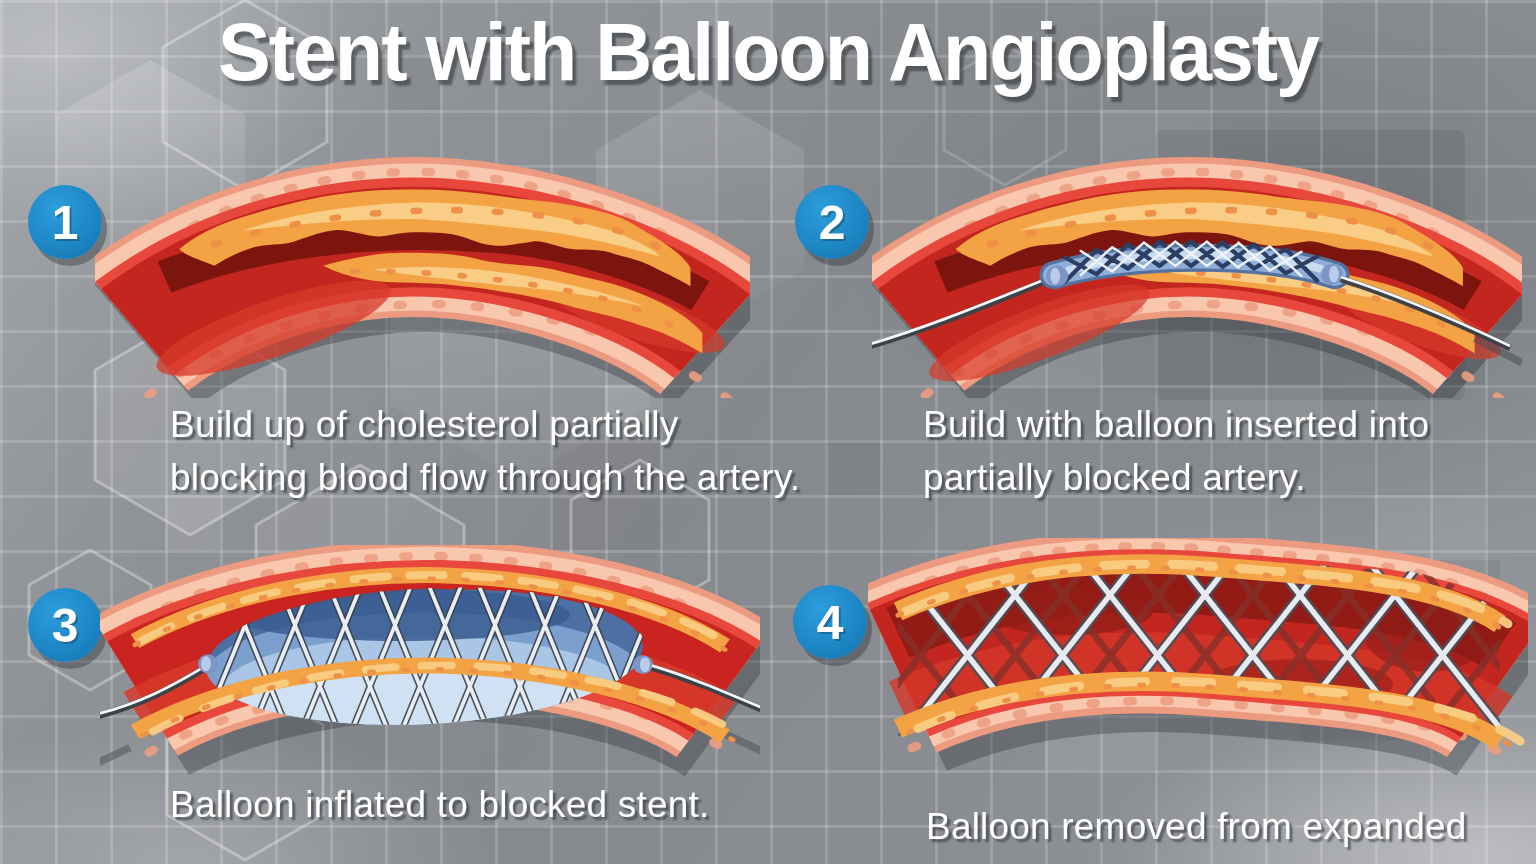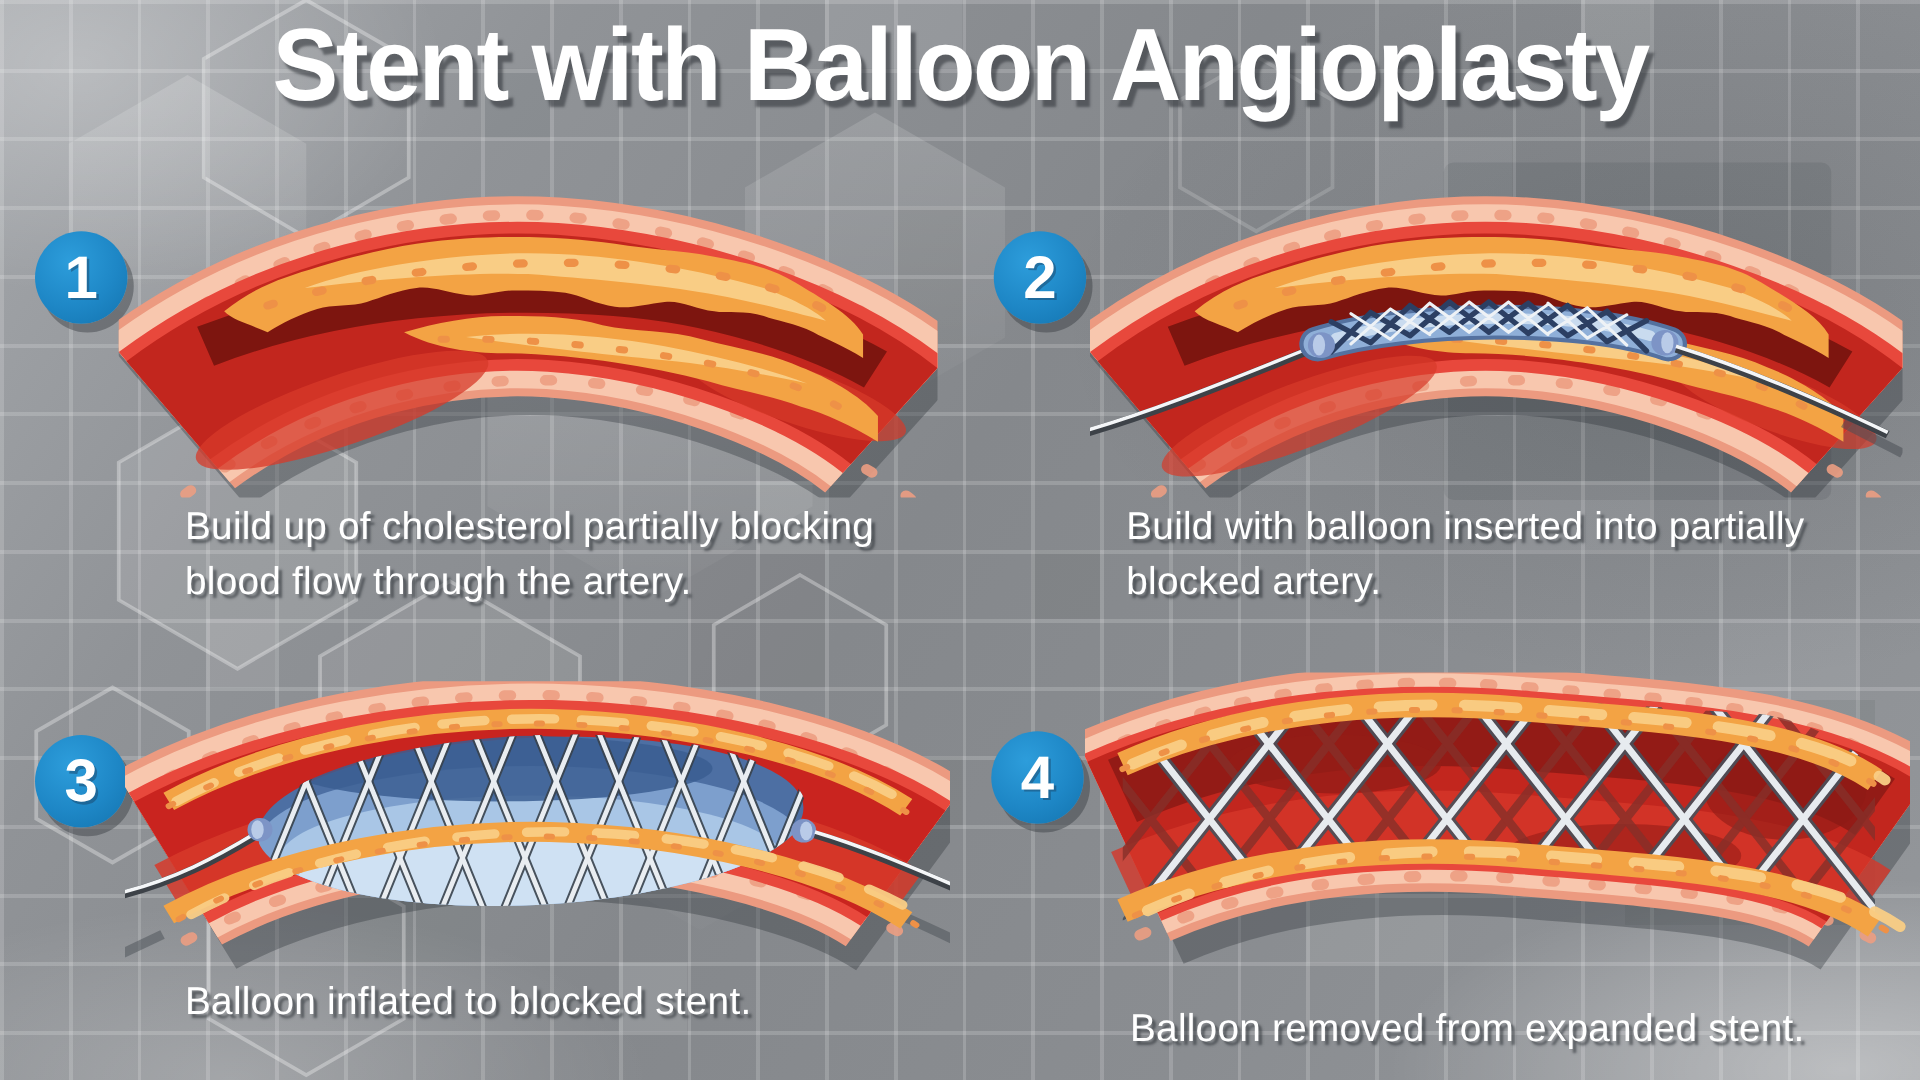--- a/index.html
+++ b/index.html
@@ -33,22 +33,22 @@
   }
   .badge{
     position:absolute;width:74px;height:74px;border-radius:50%;
     background:radial-gradient(circle at 38% 32%,#2d9ddb 0%,#1e87c6 55%,#1373ae 100%);
     box-shadow:5px 7px 0 rgba(44,49,54,.40);
     display:flex;align-items:center;justify-content:center;
     color:#fff;font-size:48px;font-weight:bold;
     text-shadow:2px 2px 0 rgba(25,70,105,.5);
   }
   .caption{
-    position:absolute;color:#fff;font-size:31px;line-height:1.42;
-    text-shadow:3px 3px 2px rgba(44,48,53,.6);letter-spacing:.2px;
+    position:absolute;color:#fff;font-size:37px;line-height:1.42;
+    text-shadow:3px 3px 2px rgba(44,48,53,.6);letter-spacing:.2px;margin-left:22px;
   }
   .artery{position:absolute;}
 </style>
 </head>
 <body>
 
 <div class="stage">
 
   <svg class="bg-svg" width="1536" height="864" viewBox="0 0 1536 864" aria-hidden="true">
     <defs>

